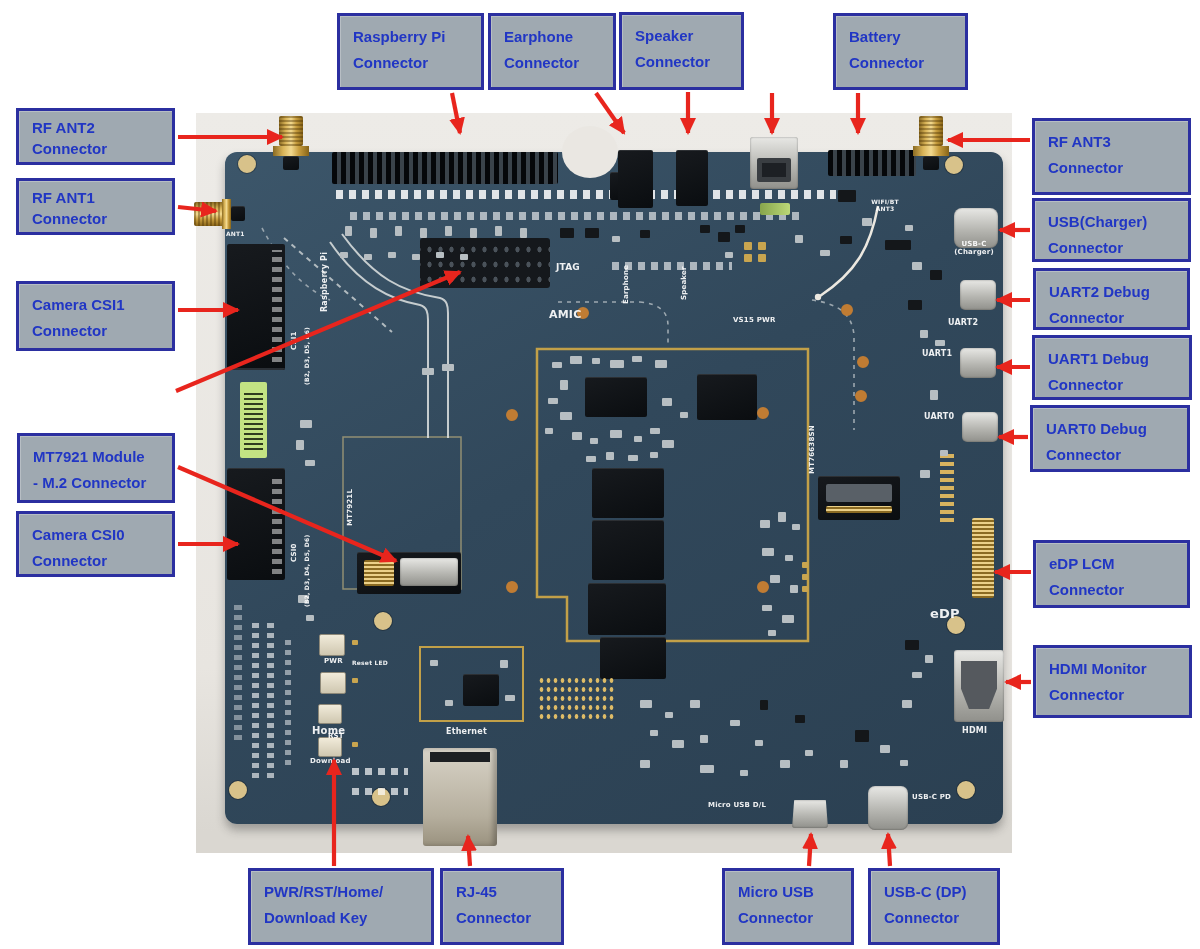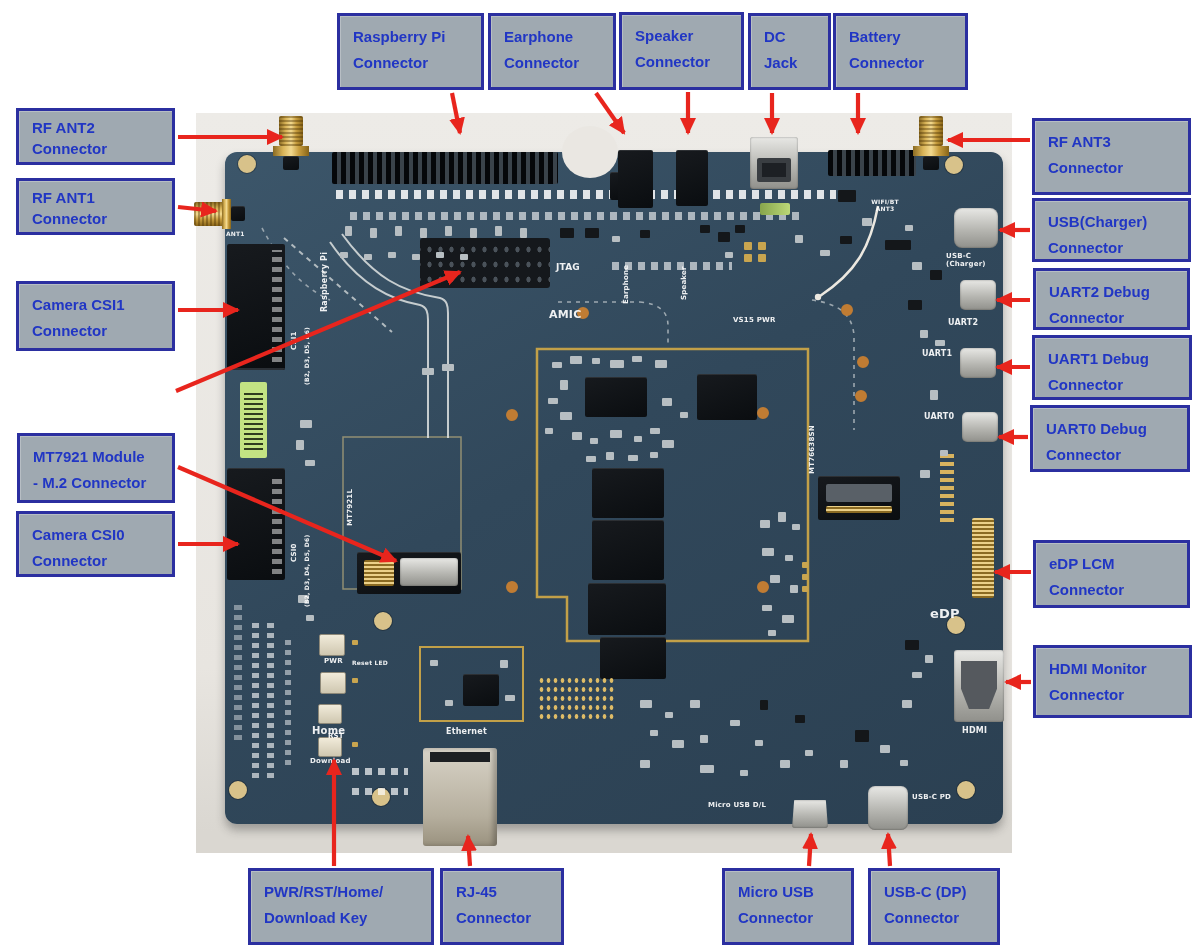--- a/index.html
+++ b/index.html
@@ -170,21 +170,21 @@
   <div class="abs dashrow" style="left:352px;top:768px;width:56px;height:7px;opacity:.8"></div>
   <div class="abs dashrow" style="left:352px;top:788px;width:56px;height:7px;opacity:.8"></div>
   <div class="abs dashrow" style="left:612px;top:262px;width:120px;height:8px;opacity:.7"></div>
 
   <div class="silk v" style="left:320px;top:192px;height:120px;font-size:8px">Raspberry Pi</div>
   <div class="silk" style="left:556px;top:262px;font-size:9px">JTAG</div>
   <div class="silk v" style="left:622px;top:216px;height:88px;font-size:7px">Earphone</div>
   <div class="silk v" style="left:680px;top:216px;height:84px;font-size:7px">Speaker</div>
   <div class="silk" style="left:226px;top:230px;font-size:6px">ANT1</div>
   <div class="silk" style="left:866px;top:198px;width:38px;font-size:6px;line-height:7px;text-align:center">WIFI/BT ANT3</div>
-  <div class="silk" style="left:946px;top:252px;width:56px;font-size:7px;line-height:8px;">USB-C (Charger)</div>
+  <div class="silk" style="left:946px;top:240px;width:56px;font-size:7px;line-height:8px;text-align:center">USB-C (Charger)</div>
   <div class="silk" style="left:948px;top:318px;font-size:8px">UART2</div>
   <div class="silk" style="left:922px;top:349px;font-size:8px">UART1</div>
   <div class="silk" style="left:924px;top:412px;font-size:8px">UART0</div>
   <div class="silk v" style="left:808px;top:388px;height:86px;font-size:7px">MT76638SN</div>
   <div class="silk v" style="left:346px;top:446px;height:80px;font-size:7px">MT7921L</div>
   <div class="silk v" style="left:290px;top:300px;height:50px;font-size:7px">CSI1</div>
   <div class="silk v" style="left:303px;top:280px;height:105px;font-size:6px">(B2, D3, D5, D6)</div>
   <div class="silk v" style="left:290px;top:512px;height:50px;font-size:7px">CSI0</div>
   <div class="silk v" style="left:303px;top:492px;height:115px;font-size:6px">(B2, D3, D4, D5, D6)</div>
   <div class="silk" style="left:549px;top:308px;font-size:11px">AMIC</div>
@@ -236,24 +236,20 @@
     <div>Raspberry Pi</div>
     <div>Connector</div>
   </div>
   <div class="callout" style="left:488px;top:13px;width:128px;height:77px">
     <div>Earphone</div>
     <div>Connector</div>
   </div>
   <div class="callout" style="left:619px;top:12px;width:125px;height:78px">
     <div>Speaker</div>
     <div>Connector</div>
-  </div>
-  <div class="callout" style="left:748px;top:13px;width:83px;height:77px">
-    <div>DC</div>
-    <div>Jack</div>
   </div>
   <div class="callout" style="left:833px;top:13px;width:135px;height:77px">
     <div>Battery</div>
     <div>Connector</div>
   </div>
   <div class="callout short" style="left:16px;top:108px;width:159px;height:57px">
     <div>RF ANT2</div>
     <div>Connector</div>
   </div>
   <div class="callout short" style="left:16px;top:178px;width:159px;height:57px">

